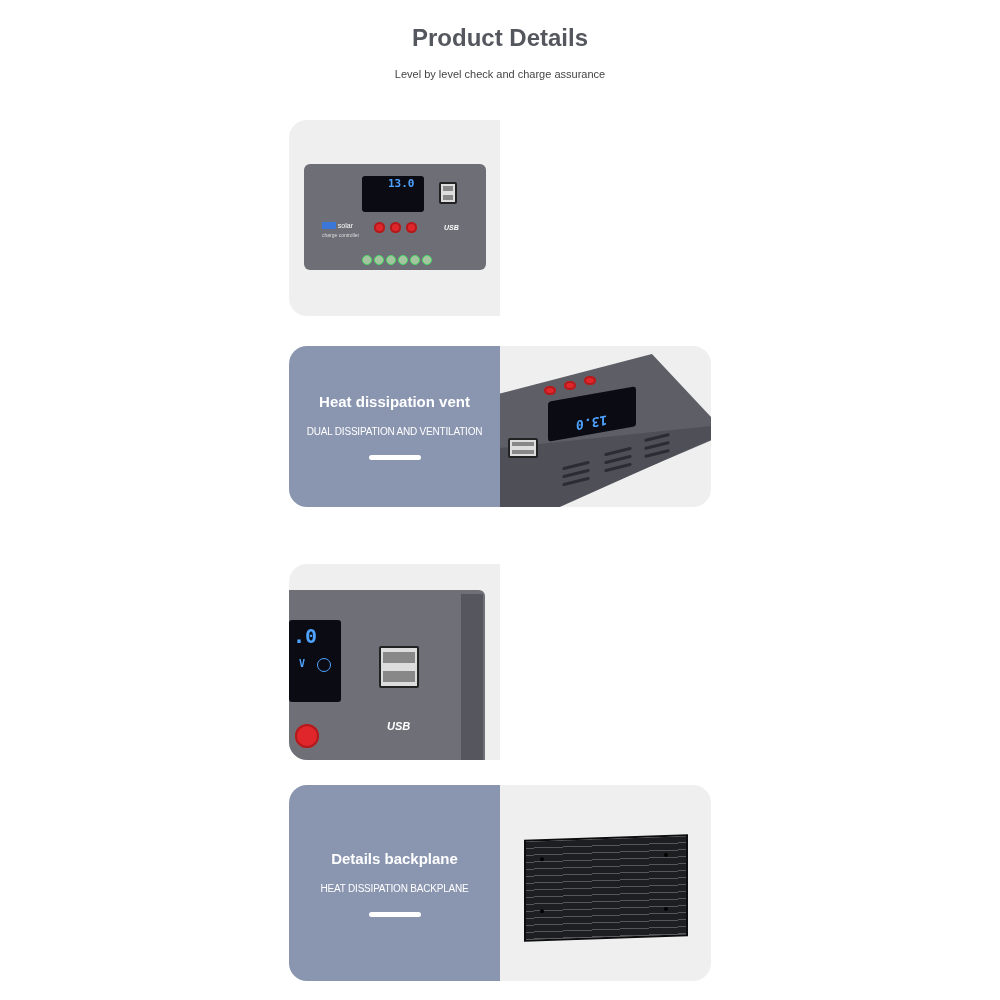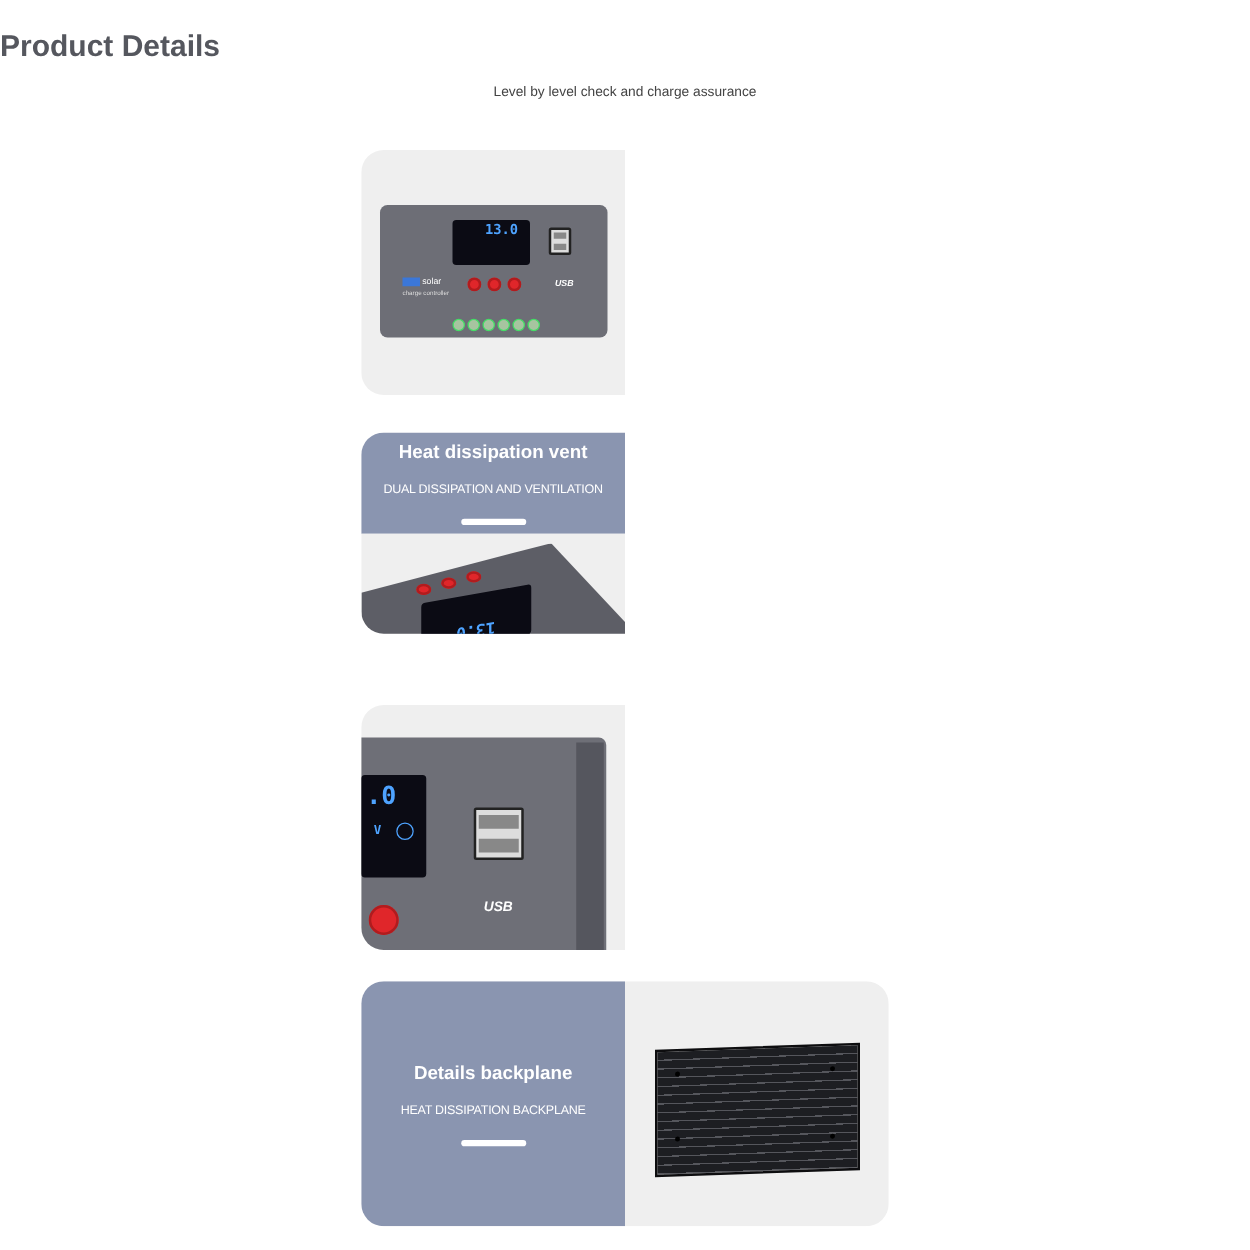--- a/index.html
+++ b/index.html
@@ -1,19 +1,19 @@
 <!DOCTYPE html>
 <html><head>
 <meta charset="utf-8">
 <style>
   html, body { margin: 0; padding: 0; background: #ffffff; }
   body { width: 1000px; height: 1000px; position: relative; overflow: hidden; font-family: "Liberation Sans", sans-serif; }
-  .title { position: absolute; top: 24px; left: 0; width: 1000px; text-align: left; font-size: 24px; font-weight: bold; color: #55575e; }
+  .title { position: absolute; top: 24px; left: 0; width: 1000px; text-align: center; font-size: 24px; font-weight: bold; color: #55575e; }
   .subtitle { position: absolute; top: 68px; left: 0; width: 1000px; text-align: center; font-size: 11px; color: #444; }
-  .card { position: absolute; left: 289px; width: 422px; border-radius: 18px; overflow: hidden; display: flex; }
+  .card { position: absolute; left: 289px; width: 422px; border-radius: 18px; overflow: hidden; display: flex; align-items: center; }
   .panel { width: 211px; height: 100%; position: relative; }
   .panel.text { background: #8a95b0; color: #fff; display: flex; flex-direction: column; align-items: center; justify-content: center; }
   .panel.img { background: #efefef; }
   .panel.text .h { font-size: 15px; font-weight: bold; margin-bottom: 16px; }
   .panel.text .s { font-size: 10px; margin-bottom: 18px; letter-spacing: -0.2px; }
   .panel.text .bar { width: 52px; height: 5px; border-radius: 3px; background: #fff; }
   
   .dev { position: absolute; background: #6d6e76; border-radius: 6px; }
   .lcd { position: absolute; background: #0b0b14; border-radius: 3px; color: #4ea3ff; font-family: "DejaVu Sans Mono", monospace; font-weight: bold; }
   .btn-red { position: absolute; border-radius: 50%; background: #e0262a; box-shadow: inset 0 0 0 2px #b01c1e; }
@@ -49,21 +49,21 @@
       <div class="term" style="left:58px;top:91px;"></div>
       <div class="term" style="left:70px;top:91px;"></div>
       <div class="term" style="left:82px;top:91px;"></div>
       <div class="term" style="left:94px;top:91px;"></div>
       <div class="term" style="left:106px;top:91px;"></div>
       <div class="term" style="left:118px;top:91px;"></div>
     </div>
   </div>
 </div>
 
-<div class="card" style="top:346px;height:161px;flex-direction:column;">
+<div class="card" style="top:346px;height:161px;">
   <div class="panel text">
     <div class="h">Heat dissipation vent</div>
     <div class="s">DUAL DISSIPATION AND VENTILATION</div>
     <div class="bar"></div>
   </div>
   <div class="panel img">
     <div style="position:absolute;left:0;top:8px;width:211px;height:180px;background:#5d5e66;clip-path:polygon(0 22%,72% 0,100% 35%,100% 48%,0 98%);"></div>
     <div style="position:absolute;left:0;top:80px;width:211px;height:110px;background:#4e4f57;clip-path:polygon(0 20%,100% 0,100% 12%,0 98%);"></div>
     <div class="lcd" style="left:48px;top:48px;width:88px;height:40px;transform:skewY(-10deg);font-size:13px;text-align:center;line-height:56px;">
       <span style="display:inline-block;transform:rotate(180deg);">13.0</span>

